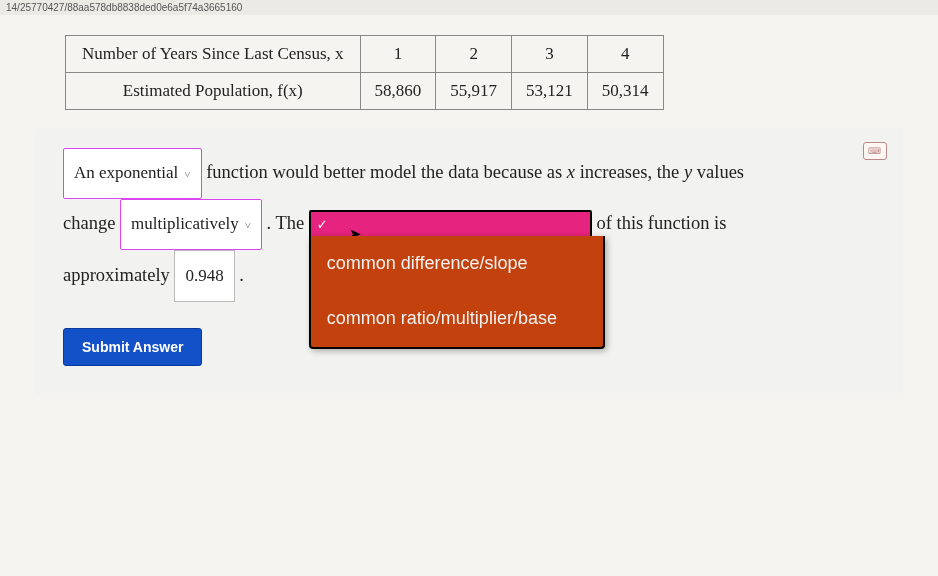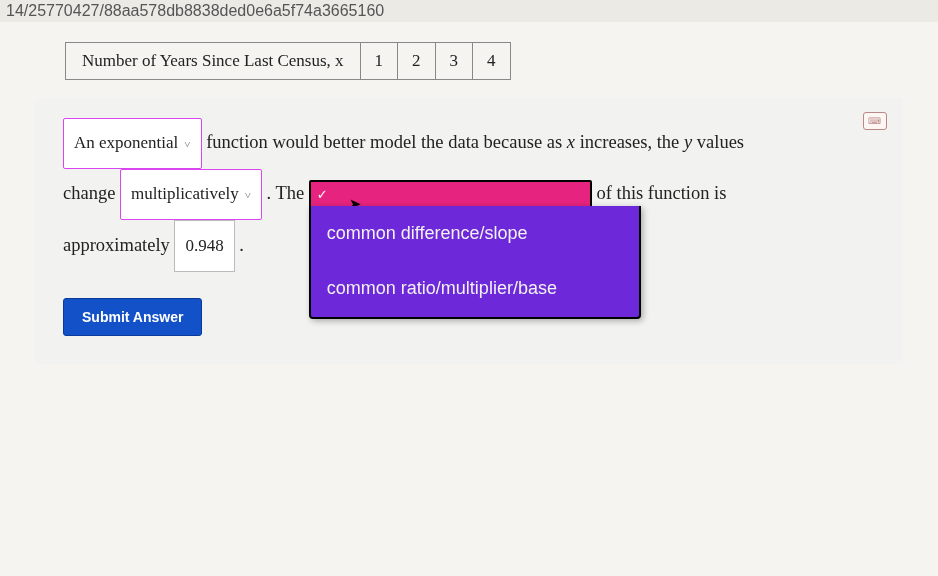--- a/index.html
+++ b/index.html
@@ -7,21 +7,21 @@
       font-family: Georgia, 'Times New Roman', serif;
       background: #f5f4f0;
       width: 938px;
       height: 576px;
       overflow: hidden;
       position: relative;
       color: #222;
     }
     .url-bar {
       font-family: Arial, sans-serif;
-      font-size: 16px;
+      font-size: 10px;
       color: #555;
       padding: 2px 6px;
       background: #eceae5;
     }
     .content {
       padding: 20px 35px 10px 35px;
     }
     .prompt {
       font-size: 19px;
       line-height: 1.5;
@@ -123,22 +123,22 @@
       position: absolute;
       left: 38px;
       top: 4px;
       font-size: 15px;
       color: #000;
     }
     .dropdown-list {
       position: absolute;
       top: 26px;
       left: 0;
-      width: 332px;
-      background: #6d28d9;
+      width: 296px;
+      background: #c2410c;
       border: 2px solid #000;
       border-top: none;
       border-radius: 0 0 4px 4px;
       z-index: 10;
       box-shadow: 2px 2px 6px rgba(0,0,0,0.3);
     }
     .dropdown-list .opt {
       color: #f2f2f2;
       font-family: Arial, sans-serif;
       font-size: 18px;
@@ -184,20 +184,27 @@
 
   <table class="data">
     <tbody>
         <tr>
       <td class="rowlabel">Number of Years Since Last Census, x</td>
       <td>1</td>
       <td>2</td>
       <td>3</td>
       <td>4</td>
     </tr>
+    <tr>
+      <td class="rowlabel">Estimated Population, f(x)</td>
+      <td>58,860</td>
+      <td>55,917</td>
+      <td>53,121</td>
+      <td>50,314</td>
+    </tr>
   </tbody>
     </table>
 
   <div class="answer-block">
 
     <div class="kbd-icon">⌨</div>
 
 
     <div class="sentence">
 

